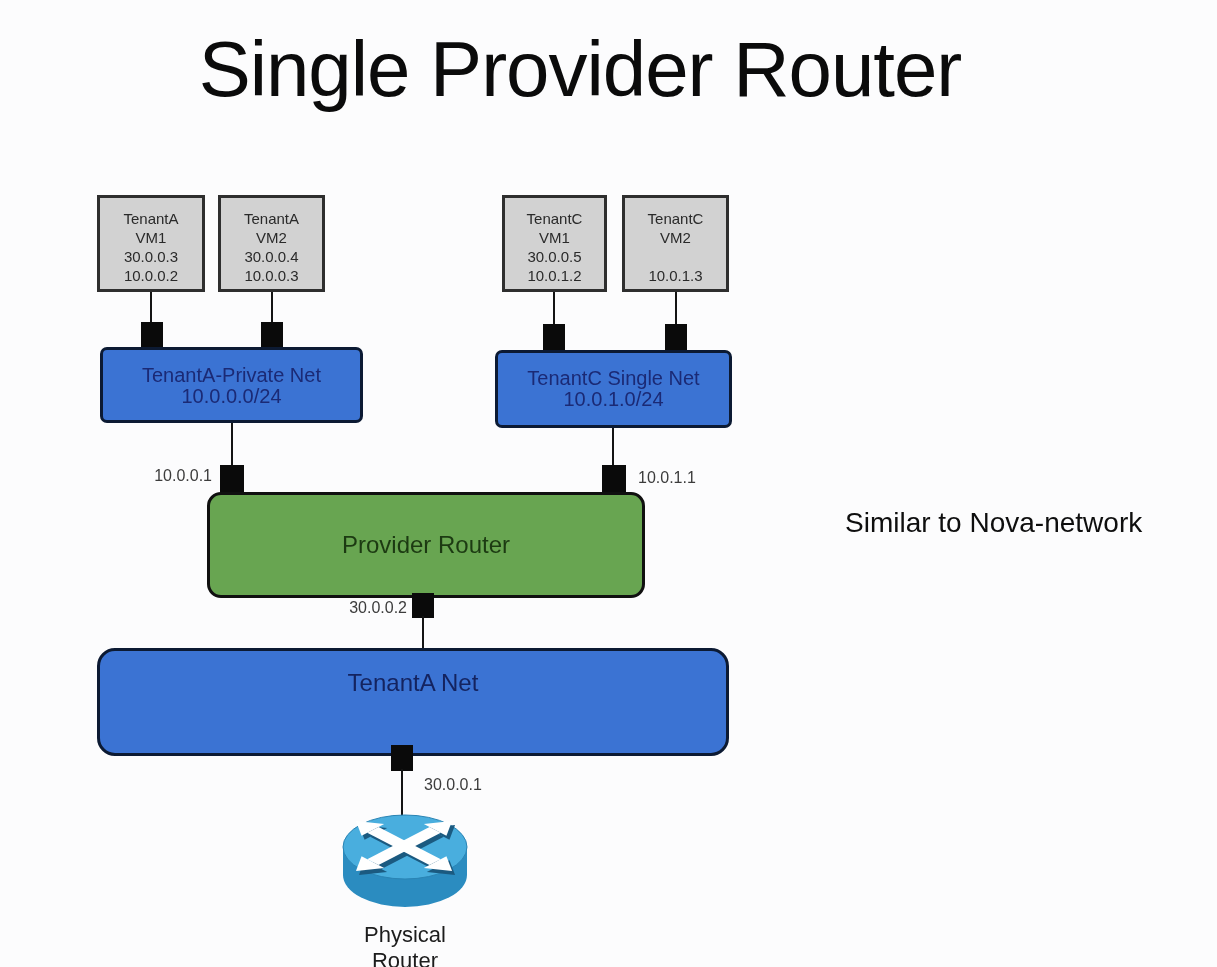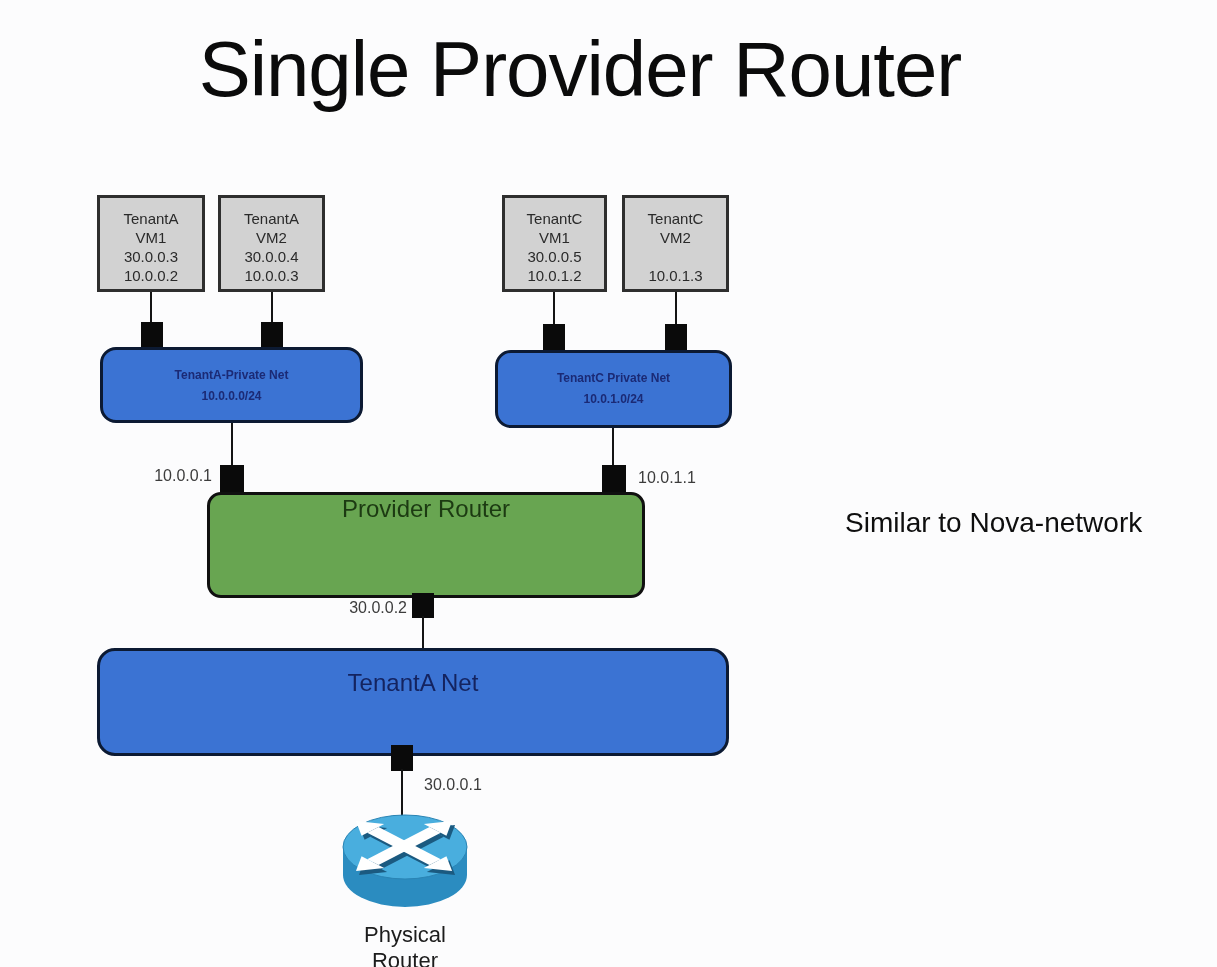--- a/index.html
+++ b/index.html
@@ -19,36 +19,36 @@
     position:absolute; width:108px; height:97px; box-sizing:border-box;
     background:var(--vm-gray,#d2d2d2); border:3px solid #2e2e2e;
     text-align:center; font-size:15px; line-height:19px; color:#2a2a2a;
     padding-top:11px;
   }
   .vm-line { min-height:19px; }
   
   .net {
     position:absolute; box-sizing:border-box;
     background:var(--net-blue,#3b73d3); border:3px solid #0c1a33;
-    border-radius:16px; text-align:center;
-    font-size:12px; font-weight:bold; line-height:21px; color:#1b2a75;
+    border-radius:7px; text-align:center;
+    font-size:20px; font-weight:normal; line-height:21px; color:#1b2a75;
     padding-top:15px;
   }
   .net-a { left:100px; top:347px; width:263px; height:76px; }
   .net-c { left:495px; top:350px; width:237px; height:78px; }
   .net-ext {
     left:97px; top:648px; width:632px; height:108px; border-radius:18px;
     font-size:24px; font-weight:normal; line-height:31px; color:#14235f;
     padding-top:16px;
   }
   .router-box {
     position:absolute; left:207px; top:492px; width:438px; height:106px;
     box-sizing:border-box; background:var(--router-green,#68a551);
     border:3px solid #101010; border-radius:14px;
-    display:flex; align-items:flex-start; justify-content:center;
+    display:flex; align-items:center; justify-content:center;
     font-size:24px; color:#1c3a12;
   }
   
   .vline { position:absolute; width:2px; background:#141414; }
   .port  { position:absolute; width:22px; height:28px; background:#0a0a0a; }
   .iplbl { position:absolute; font-size:16px; color:#3c3c3c; white-space:nowrap; }
   .right-align { text-align:right; }
   
   .note {
     position:absolute; left:845px; top:502px; width:360px;
@@ -100,21 +100,21 @@
   <div class="port" style="left:141px; top:322px;"></div>
   <div class="port" style="left:261px; top:322px;"></div>
   <div class="port" style="left:543px; top:324px;"></div>
   <div class="port" style="left:665px; top:324px;"></div>
 
   <div class="net net-a">
     <div>TenantA-Private Net</div>
     <div>10.0.0.0/24</div>
   </div>
   <div class="net net-c">
-    <div>TenantC Private Net</div>
+    <div>TenantC Single Net</div>
     <div>10.0.1.0/24</div>
   </div>
 
   <div class="vline" style="left:231px; top:423px; height:44px;"></div>
   <div class="vline" style="left:612px; top:428px; height:39px;"></div>
 
   <div class="port" style="left:220px; top:465px; width:24px;"></div>
   <div class="port" style="left:602px; top:465px; width:24px;"></div>
 
   <div class="iplbl right-align" style="left:130px; top:467px; width:82px;">10.0.0.1</div>

